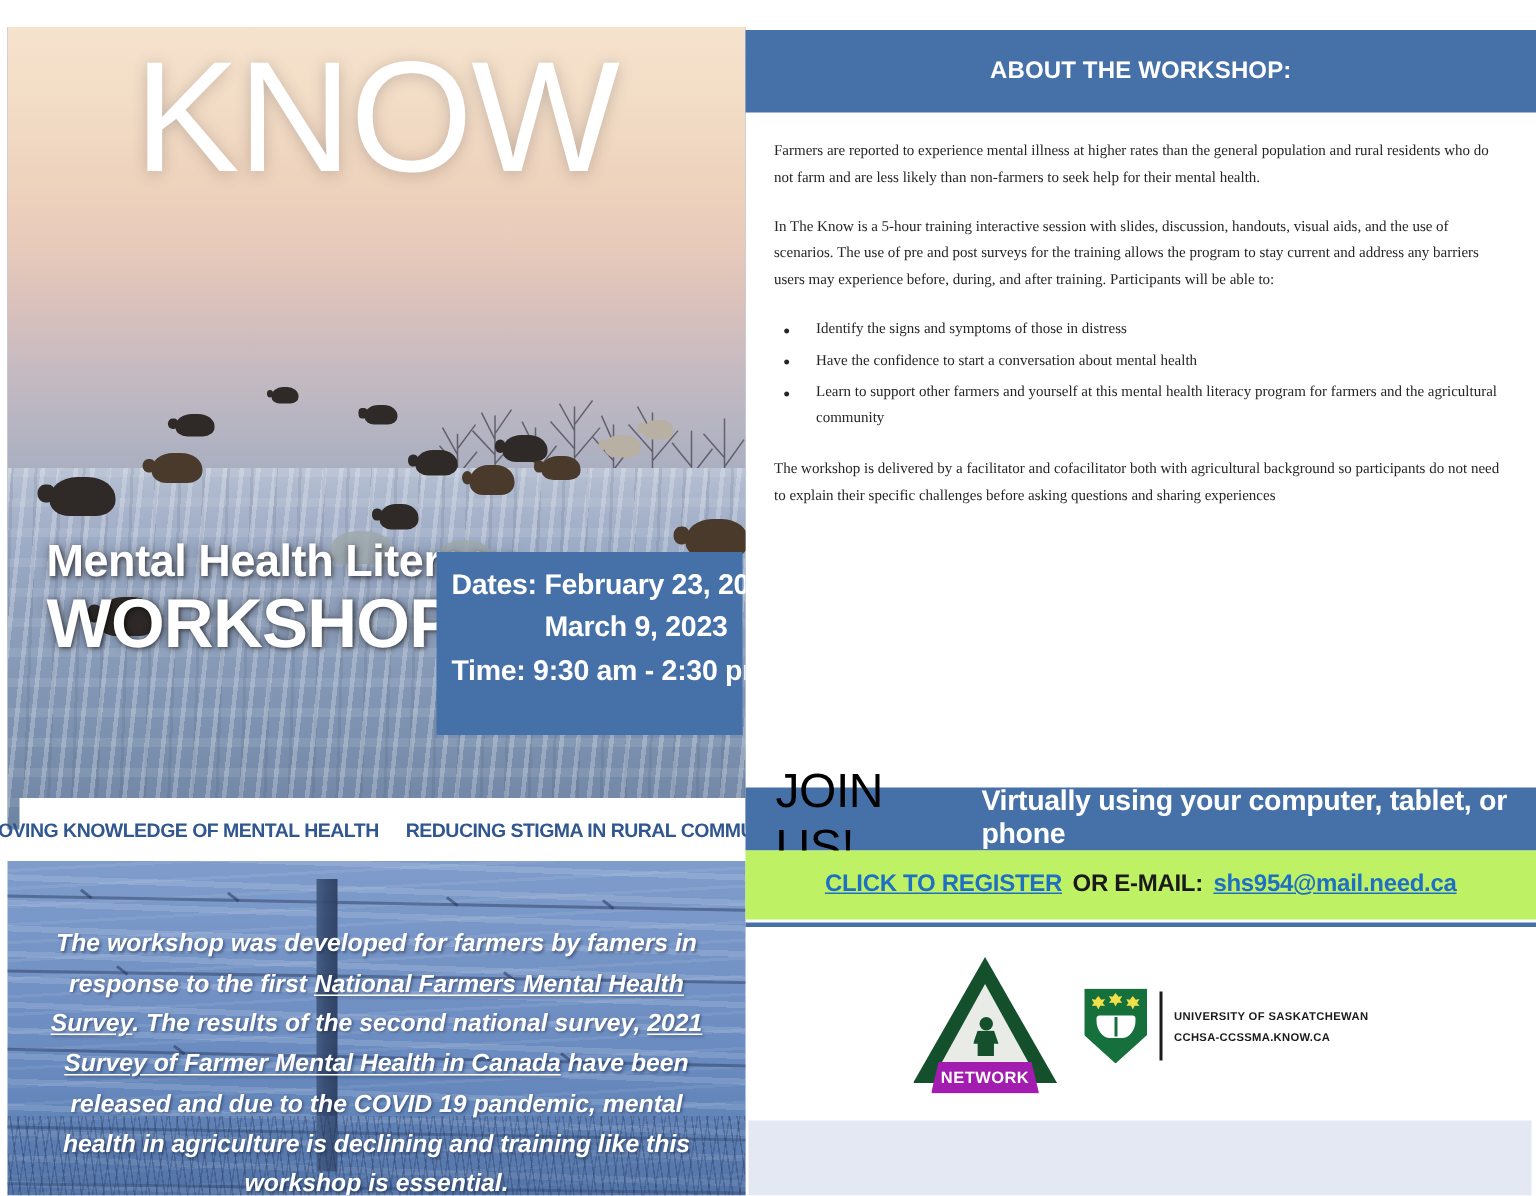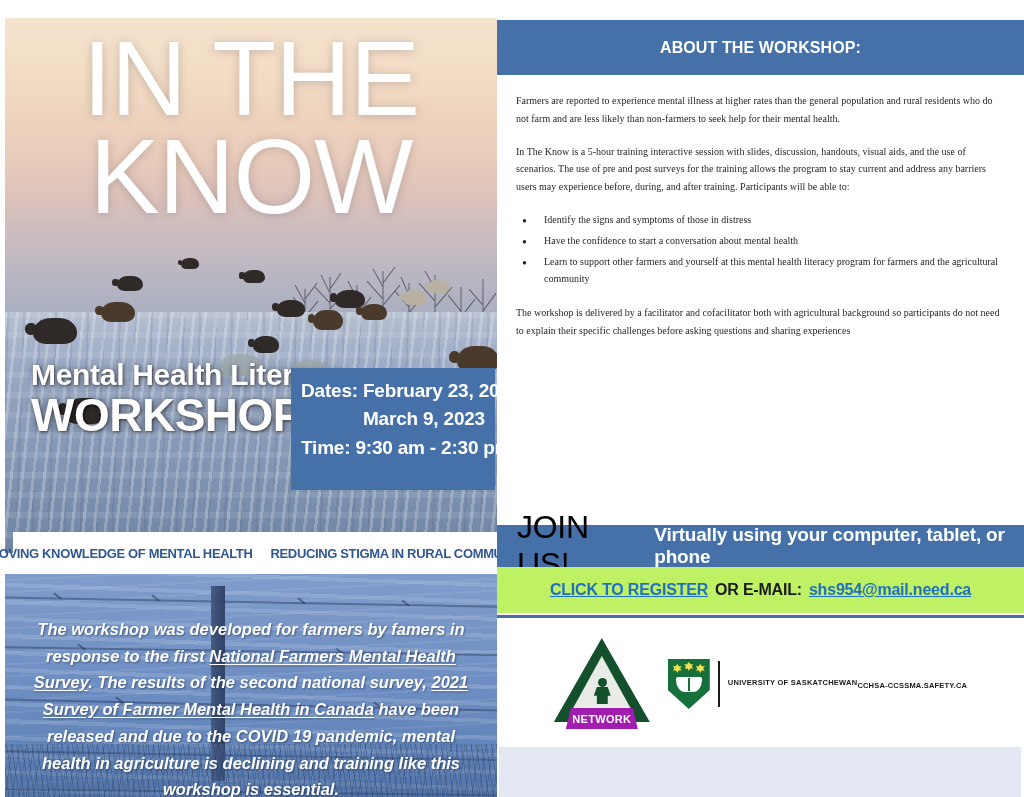--- a/index.html
+++ b/index.html
@@ -353,21 +353,21 @@
   #shield-book {
     position: absolute; left: 8px; top: 18px; width: 26px; height: 15px;
     background: #ffffff;
     border-radius: 2px 2px 9px 9px / 2px 2px 12px 12px;
   }
   #shield-book::after {
     content: ""; position: absolute; left: 12px; top: 1px;
     width: 2px; height: 13px; background: #16703c;
   }
   #cchsa-divider { width: 2px; height: 46px; background: #1a1a1a; }
-  #cchsa-text { display: flex; flex-direction: row; justify-content: space-between; }
+  #cchsa-text { display: flex; flex-direction: column; justify-content: space-between; }
   #cchsa-univ {
     font-size: 7.5px; font-weight: 700; color: #1a1a1a; letter-spacing: .25px;
     margin-bottom: 2px;
   }
   #cchsa-name {
     font-size: 18.5px; font-weight: 700; color: #1a1a1a;
     line-height: 1.12; letter-spacing: -.3px;
   }
   #cchsa-url {
     font-size: 7.5px; font-weight: 700; color: #1a1a1a;
@@ -421,21 +421,20 @@
       <div class="cow light" style="left:398px; top:272px; width:24px; height:15px;"></div>
       <div class="cow light" style="left:424px; top:262px; width:20px; height:13px;"></div>
       <div class="cow" style="left:248px; top:318px; width:26px; height:17px;"></div>
       <div class="cow brown" style="left:452px; top:328px; width:42px; height:26px;"></div>
       <div class="cow" style="left:60px;  top:380px; width:40px; height:26px;"></div>
       <div class="cow" style="left:176px; top:240px; width:18px; height:11px;"></div>
       <div class="bale" style="left:214px; top:336px; width:44px; height:22px;"></div>
       <div class="bale" style="left:286px; top:342px; width:38px; height:20px;"></div>
 
       <div id="headline">
-        <span class="l1">IN THE</span>
         <span class="l2">KNOW</span>
       </div>
 
       <div id="subtitle-block">
         <div id="subtitle-line1">Mental Health Literacy</div>
         <div id="subtitle-line2">WORKSHOP</div>
       </div>
 
       <div id="dates-box">
         <div>Dates: February 23, 2023</div>
@@ -533,20 +532,20 @@
       <div id="cchsa-logo">
         <div id="usask-shield">
           <div class="shield-leaf" id="leaf1"></div>
           <div class="shield-leaf" id="leaf2"></div>
           <div class="shield-leaf" id="leaf3"></div>
           <div id="shield-book"></div>
         </div>
         <div id="cchsa-divider"></div>
         <div id="cchsa-text">
           <div id="cchsa-univ">UNIVERSITY OF SASKATCHEWAN</div>
-          <div id="cchsa-url">CCHSA-CCSSMA.SAFETY.CA</div>
+          <div id="cchsa-url">CCHSA-CCSSMA.KNOW.CA</div>
         </div>
       </div>
     </div>
 
     <div id="bottom-block"></div>
   </div>
 </div>
 
 </body></html>

